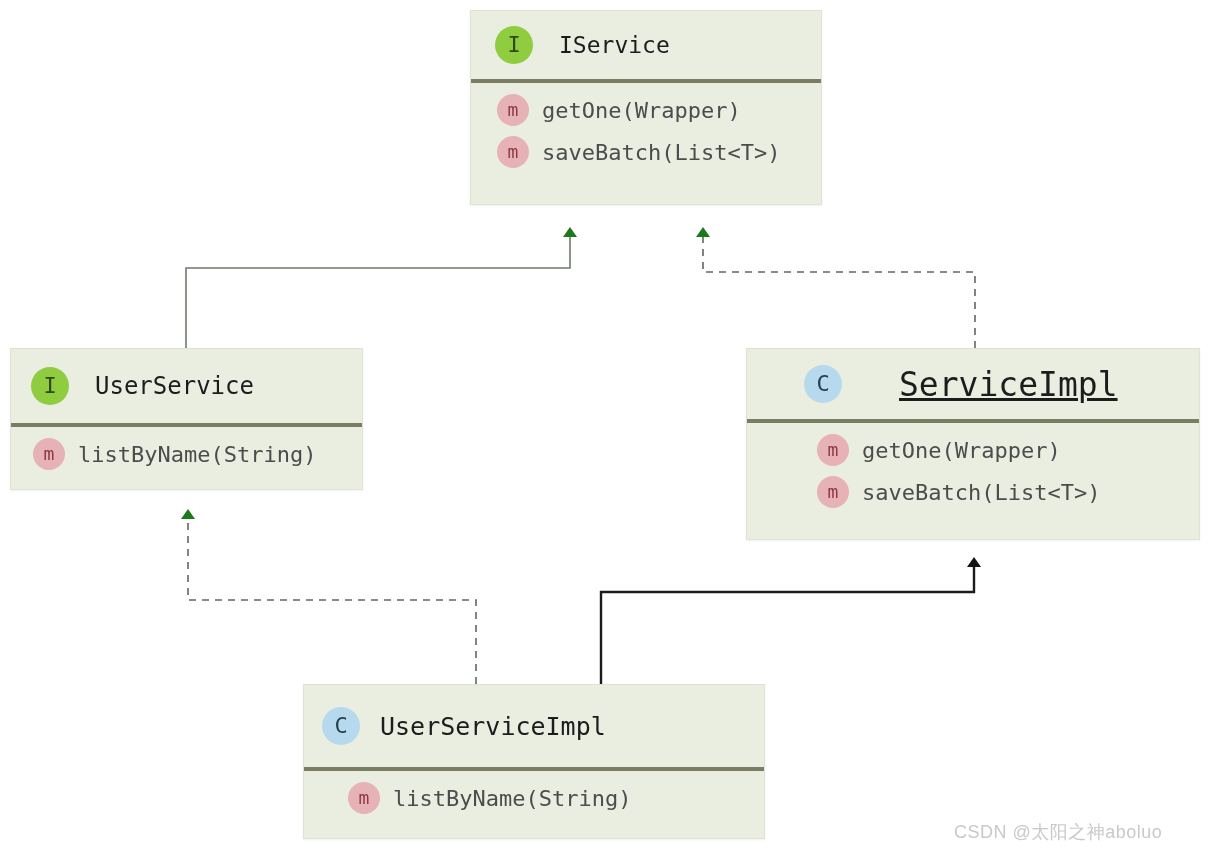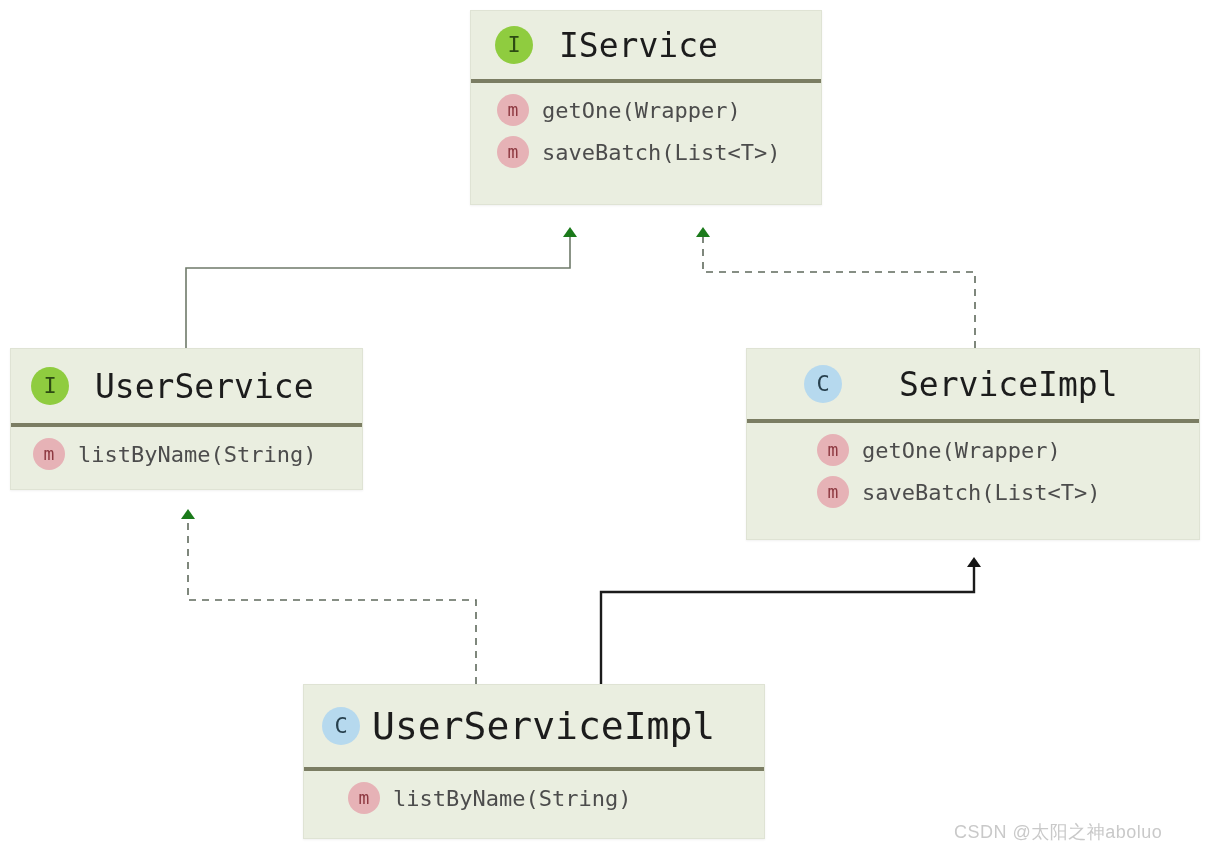--- a/index.html
+++ b/index.html
@@ -92,48 +92,48 @@
     color: #c9c9c9;
     font-size: 18px;
     white-space: nowrap;
     letter-spacing: 0.5px;
   }
 
   
   #box-iservice { left: 470px; top: 10px; width: 352px; height: 195px; }
   #box-iservice .uml-header { height: 68px; padding-left: 24px; }
   #box-iservice .icon-circle { width: 38px; height: 38px; font-size: 22px; }
-  #box-iservice .cls-title { font-size: 33px; margin-left: 26px; }
+  #box-iservice .cls-title { font-size: 23px; margin-left: 26px; }
   #box-iservice .member-row { padding-left: 26px; }
   #box-iservice .icon-circle.icon-method { width: 32px; height: 32px; font-size: 18px; }
   #box-iservice .member-label { font-size: 22px; margin-left: 13px; }
 
   
   #box-userservice { left: 10px; top: 348px; width: 353px; height: 142px; }
   #box-userservice .uml-header { height: 74px; padding-left: 20px; }
   #box-userservice .icon-circle { width: 38px; height: 38px; font-size: 22px; }
-  #box-userservice .cls-title { font-size: 33px; margin-left: 26px; }
+  #box-userservice .cls-title { font-size: 24px; margin-left: 26px; }
   #box-userservice .member-row { padding-left: 22px; }
   #box-userservice .icon-circle.icon-method { width: 32px; height: 32px; font-size: 18px; }
   #box-userservice .member-label { font-size: 22px; margin-left: 13px; }
 
   
   #box-serviceimpl { left: 746px; top: 348px; width: 454px; height: 192px; }
   #box-serviceimpl .uml-header { height: 70px; padding-left: 57px; }
   #box-serviceimpl .icon-circle { width: 38px; height: 38px; font-size: 22px; }
-  #box-serviceimpl .cls-title { font-size: 33px; margin-left: 57px; }
+  #box-serviceimpl .cls-title { font-size: 33px; margin-left: 57px; text-decoration: underline; }
   #box-serviceimpl .member-row { padding-left: 70px; }
   #box-serviceimpl .icon-circle.icon-method { width: 32px; height: 32px; font-size: 18px; }
   #box-serviceimpl .member-label { font-size: 22px; margin-left: 13px; }
 
   
   #box-userserviceimpl { left: 303px; top: 684px; width: 462px; height: 155px; }
   #box-userserviceimpl .uml-header { height: 82px; padding-left: 18px; }
   #box-userserviceimpl .icon-circle { width: 38px; height: 38px; font-size: 22px; }
-  #box-userserviceimpl .cls-title { font-size: 38px; margin-left: 12px; }
+  #box-userserviceimpl .cls-title { font-size: 25px; margin-left: 20px; }
   #box-userserviceimpl .member-row { padding-left: 44px; }
   #box-userserviceimpl .icon-circle.icon-method { width: 32px; height: 32px; font-size: 18px; }
   #box-userserviceimpl .member-label { font-size: 22px; margin-left: 13px; }
 
   #watermark-csdn { left: 954px; top: 820px; }
 </style>
 </head>
 <body>
 
 <div id="canvas">

